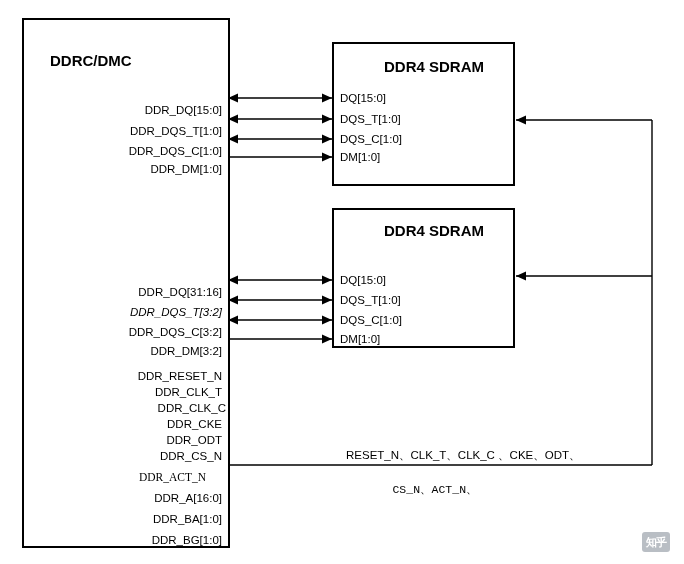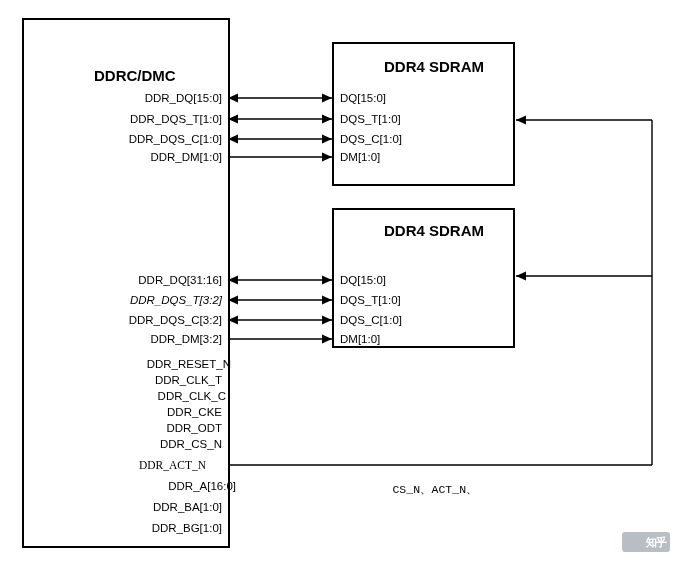--- a/index.html
+++ b/index.html
@@ -49,41 +49,41 @@
   }
   .box-title {
     position: absolute;
     font-weight: bold;
     font-size: 15px;
     color: #000000;
     white-space: nowrap;
   }
   #ddrc-title {
     left: 50px;
-    top: 67px;
-    margin-left: 44px;
+    top: 52px;
   }
   #sdram1-title {
     left: 384px;
     top: 58px;
   }
   #sdram2-title {
     left: 384px;
     top: 222px;
   }
   .lbl {
     position: absolute;
     font-size: 11.5px;
     color: #000000;
     white-space: nowrap;
     line-height: 13px;
   }
   .lbl-right {
     text-align: right;
     transform: translateX(-100%);
+    margin-top: 12px;
   }
   .lbl-center {
     text-align: left;
     transform: translateX(-50%);
     font-family: Liberation Mono, monospace;
   }
   .watermark {
     position: absolute;
     right: 14px;
     bottom: 12px;
@@ -99,21 +99,20 @@
     height: 20px;
     border-radius: 3px;
     background: #b9bec4;
     color: #ffffff;
     font-size: 11px;
     font-weight: bold;
     display: flex;
     align-items: center;
     justify-content: center;
     letter-spacing: -1px;
-    padding-left: 20px;
   }
 </style>
 </head>
 <body>
 
 <div id="root">
 
   <div class="box" id="ddrc-box"></div>
   <div class="box" id="sdram1-box"></div>
   <div class="box" id="sdram2-box"></div>
@@ -166,40 +165,41 @@
   <div class="lbl lbl-right" style="left:222px; top:92px;">DDR_DQ[15:0]</div>
   <div class="lbl lbl-right" style="left:222px; top:113px;">DDR_DQS_T[1:0]</div>
   <div class="lbl lbl-right" style="left:222px; top:133px;text-align:center;">DDR_DQS_C[1:0]</div>
   <div class="lbl lbl-right" style="left:222px; top:151px;">DDR_DM[1:0]</div>
 
   <div class="lbl lbl-right" style="left:222px; top:274px;">DDR_DQ[31:16]</div>
   <div class="lbl lbl-right" style="left:222px; top:294px;font-style:italic;">DDR_DQS_T[3:2]</div>
   <div class="lbl lbl-right" style="left:222px; top:314px;padding-left:28px;">DDR_DQS_C[3:2]</div>
   <div class="lbl lbl-right" style="left:222px; top:333px;">DDR_DM[3:2]</div>
 
-  <div class="lbl lbl-right" style="left:231px; top:358px;">DDR_RESET_N</div>
+  <div class="lbl lbl-right" style="left:222px; top:358px;">DDR_RESET_N</div>
   <div class="lbl lbl-right" style="left:222px; top:374px;">DDR_CLK_T</div>
   <div class="lbl lbl-right" style="left:226px; top:390px;">DDR_CLK_C</div>
   <div class="lbl lbl-right" style="left:222px; top:406px;">DDR_CKE</div>
   <div class="lbl lbl-right" style="left:222px; top:422px;">DDR_ODT</div>
   <div class="lbl lbl-right" style="left:222px; top:438px;">DDR_CS_N</div>
   <div class="lbl lbl-right" style="left:206px; top:459px;font-family:Liberation Serif, serif;">DDR_ACT_N</div>
-  <div class="lbl lbl-right" style="left:236px; top:480px;">DDR_A[16:0]</div>
+  <div class="lbl lbl-right" style="left:222px; top:480px;">DDR_A[16:0]</div>
   <div class="lbl lbl-right" style="left:222px; top:501px;padding-left:31px;">DDR_BA[1:0]</div>
   <div class="lbl lbl-right" style="left:222px; top:522px;">DDR_BG[1:0]</div>
 
   <div class="lbl" style="left:340px; top:92px;">DQ[15:0]</div>
   <div class="lbl" style="left:340px; top:113px;">DQS_T[1:0]</div>
   <div class="lbl" style="left:340px; top:133px;">DQS_C[1:0]</div>
   <div class="lbl" style="left:340px; top:151px;">DM[1:0]</div>
 
   <div class="lbl" style="left:340px; top:274px;">DQ[15:0]</div>
   <div class="lbl" style="left:340px; top:294px;">DQS_T[1:0]</div>
   <div class="lbl" style="left:340px; top:314px;">DQS_C[1:0]</div>
   <div class="lbl" style="left:340px; top:333px;">DM[1:0]</div>
 
+  <div class="lbl" style="left:346px; top:449px;">RESET_N、CLK_T、CLK_C 、CKE、ODT、</div>
   <div class="lbl lbl-center" style="left:435px; top:483px;">CS_N、ACT_N、</div>
 
   <div class="watermark">
     <span class="wm-logo">知乎</span>
   </div>
 
 </div>
 
 </body></html>

